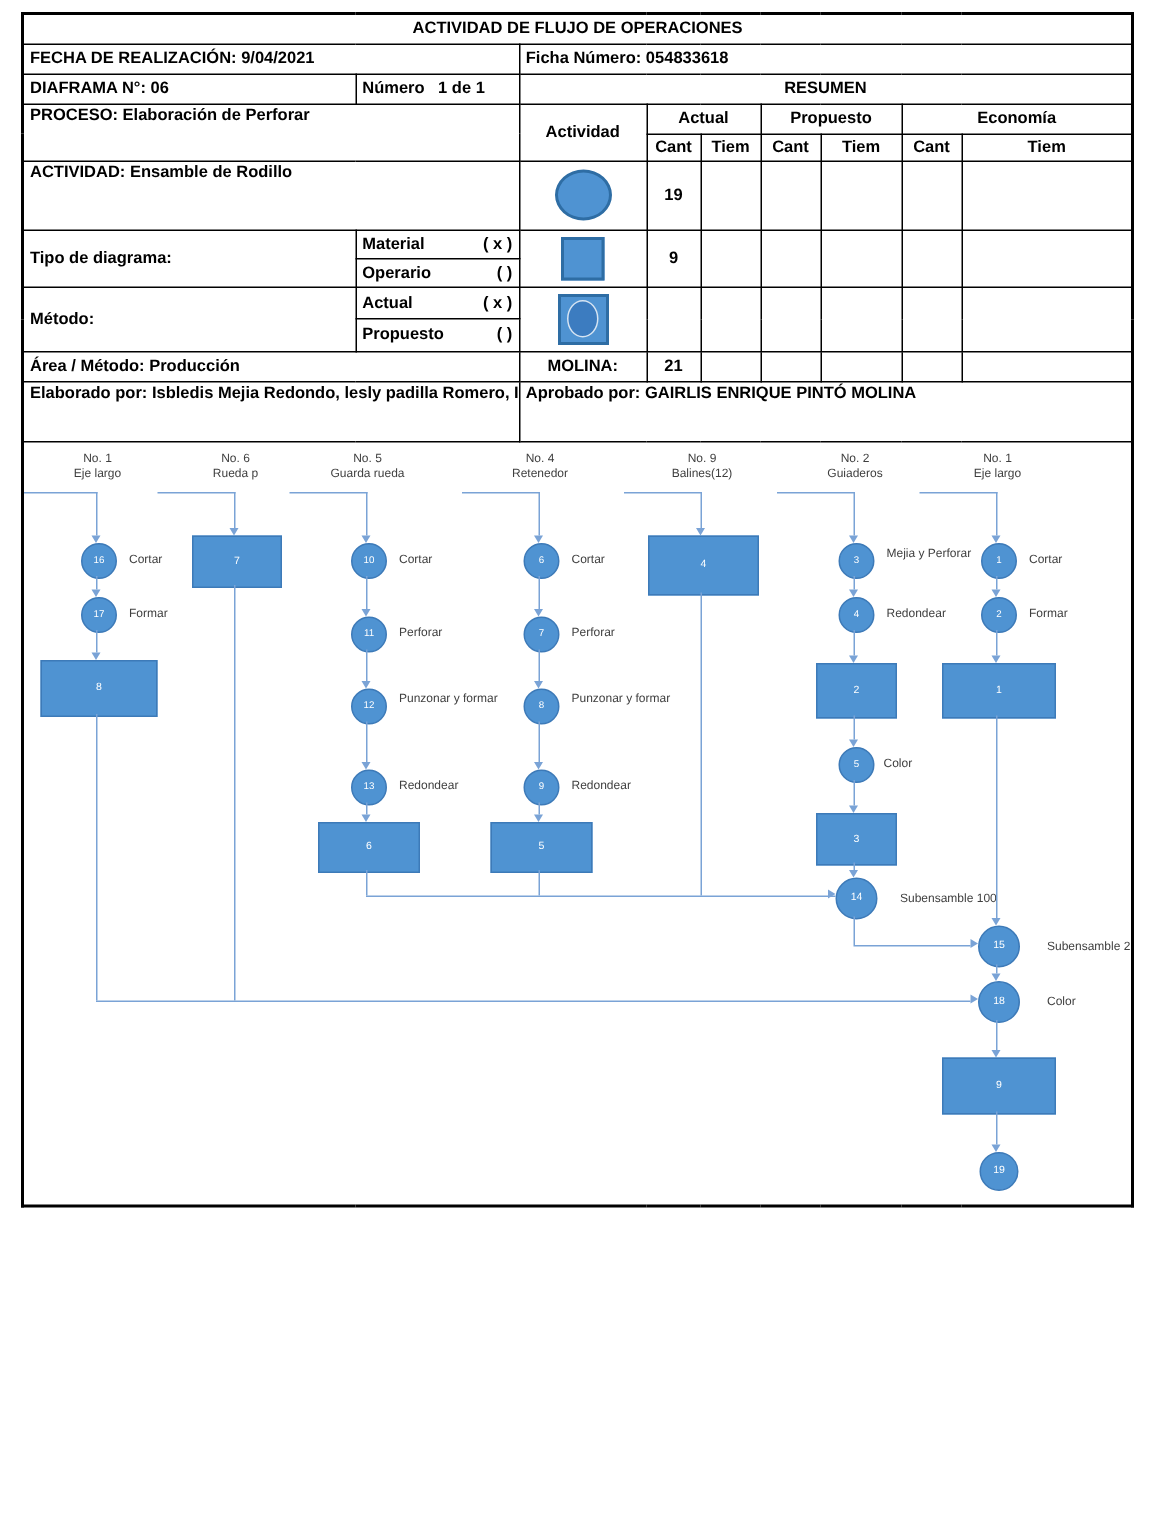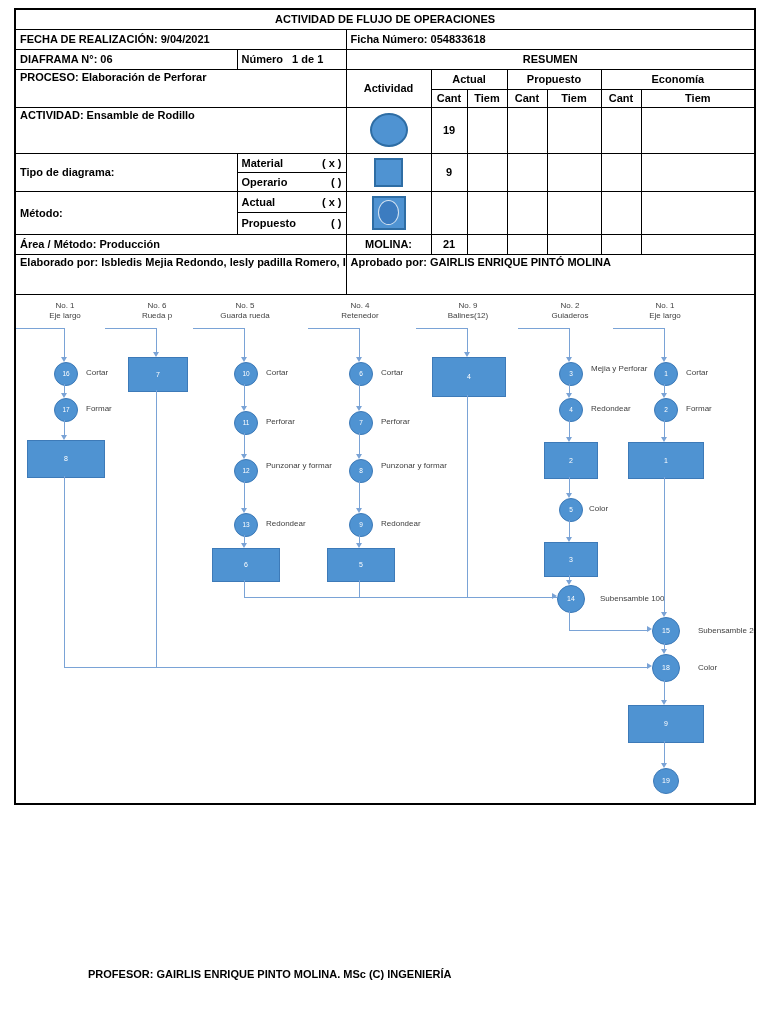--- a/index.html
+++ b/index.html
@@ -383,15 +383,14 @@
         <div class="cl end" style="left:637px;top:473px">
                 <span>19</span>
               </div>
 
       </div>
     </td>
   </tr>
 </tbody>
     </table>
 
-<div class="footer">PROFESOR: GAIRLIS ENRIQUE PINTO MOLINA. MSc (C) INGENIERÍA</div>
 
 </div>
 
 </body></html>

